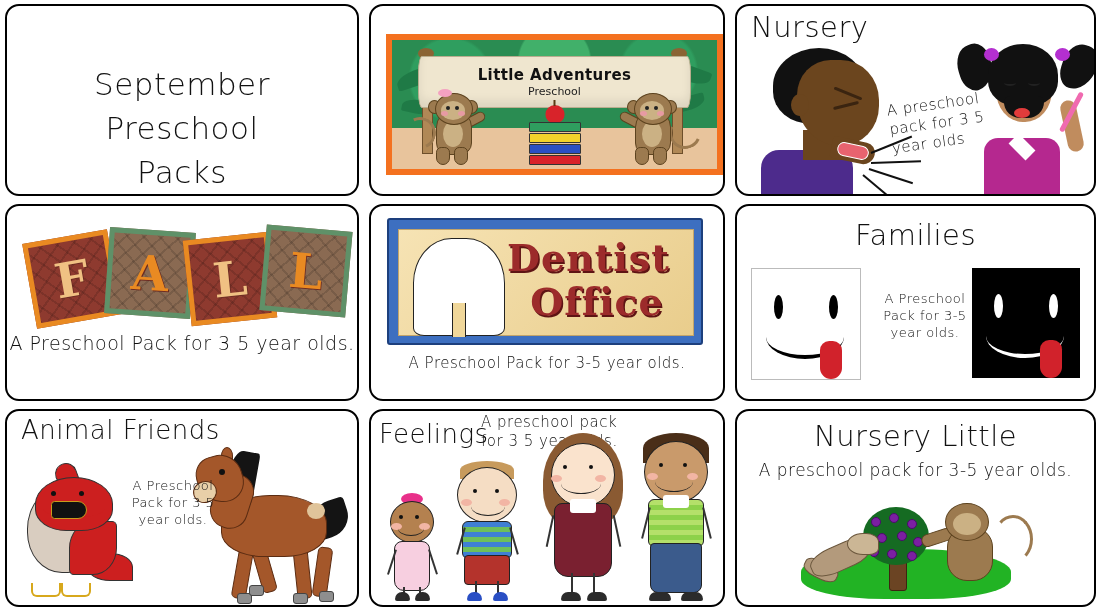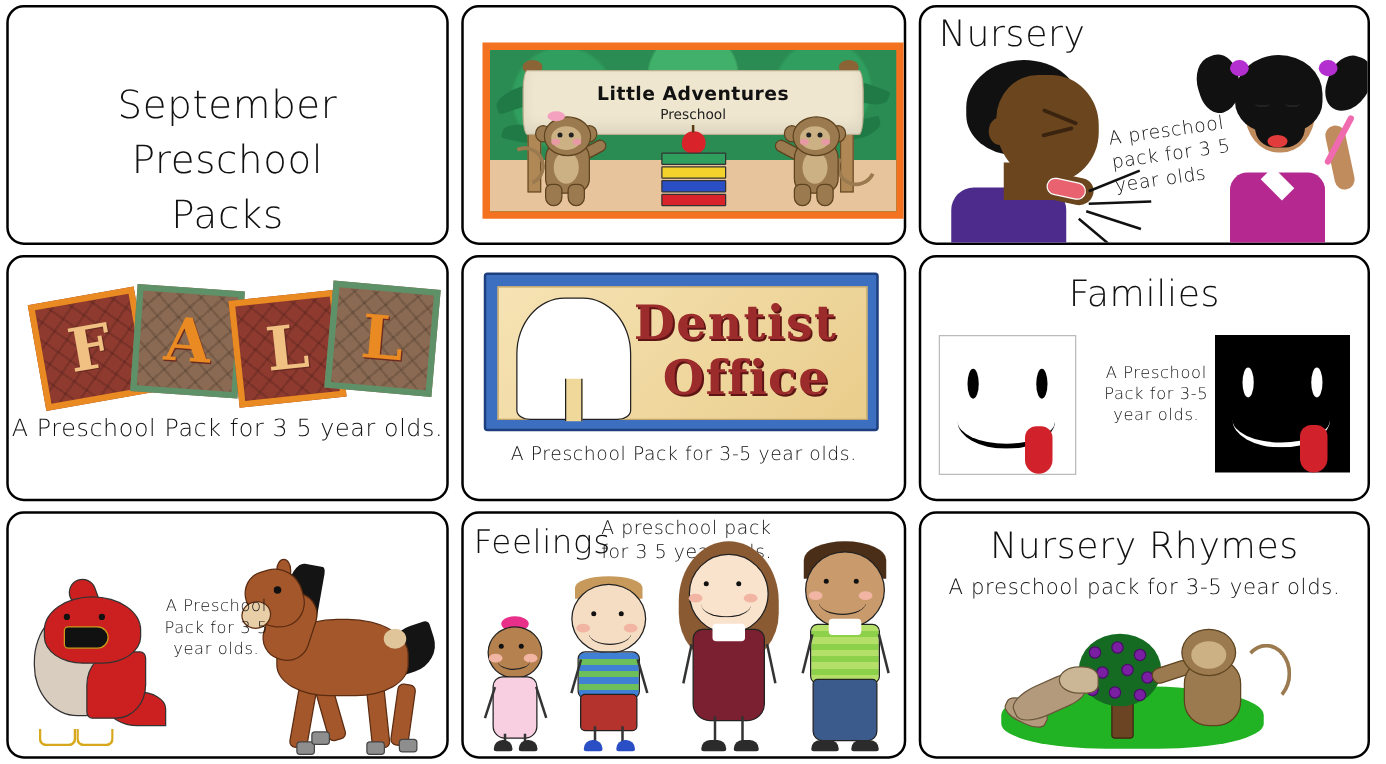--- a/index.html
+++ b/index.html
@@ -421,20 +421,21 @@
         <div class="smile-o"></div>
         <div class="tongue-o"></div>
       </div>
 
       <div class="thin cap-sm op-cap">A Preschool Pack for 3-5 year olds.</div>
     </div>
   </div>
 
   <div class="cell">
     <div class="card">
+      <div class="thin head-sm af-title">Animal Friends</div>
 
       <div class="bird">
         <div class="belly"></div>
         <div class="tail"></div>
         <div class="wing"></div>
         <div class="crest"></div>
         <div class="head"></div>
         <div class="mask"></div>
         <div class="beak"></div>
         <div class="eye l"></div>
@@ -539,21 +540,21 @@
         <div class="limb" style="left:12px;top:74px;height:32px;transform:rotate(14deg);"></div>
         <div class="limb" style="right:12px;top:74px;height:32px;transform:rotate(-14deg);"></div>
         <div class="shoe" style="left:16px;bottom:0;width:22px;"></div>
         <div class="shoe" style="left:48px;bottom:0;width:22px;"></div>
       </div>
     </div>
   </div>
 
   <div class="cell">
     <div class="card">
-      <div class="thin head nr-title">Nursery Rhymes</div>
+      <div class="thin head nr-title">Nursery Little</div>
       <div class="thin cap nr-cap" style="font-size:17px;">A preschool pack for 3-5 year olds.</div>
 
       <div class="scene">
         <div class="grass"></div>
         <div class="trunk"></div>
         <div class="bush">
           <div class="berry" style="left:8px;top:10px;"></div>
           <div class="berry" style="left:26px;top:6px;"></div>
           <div class="berry" style="left:44px;top:12px;"></div>
           <div class="berry" style="left:14px;top:26px;"></div>

